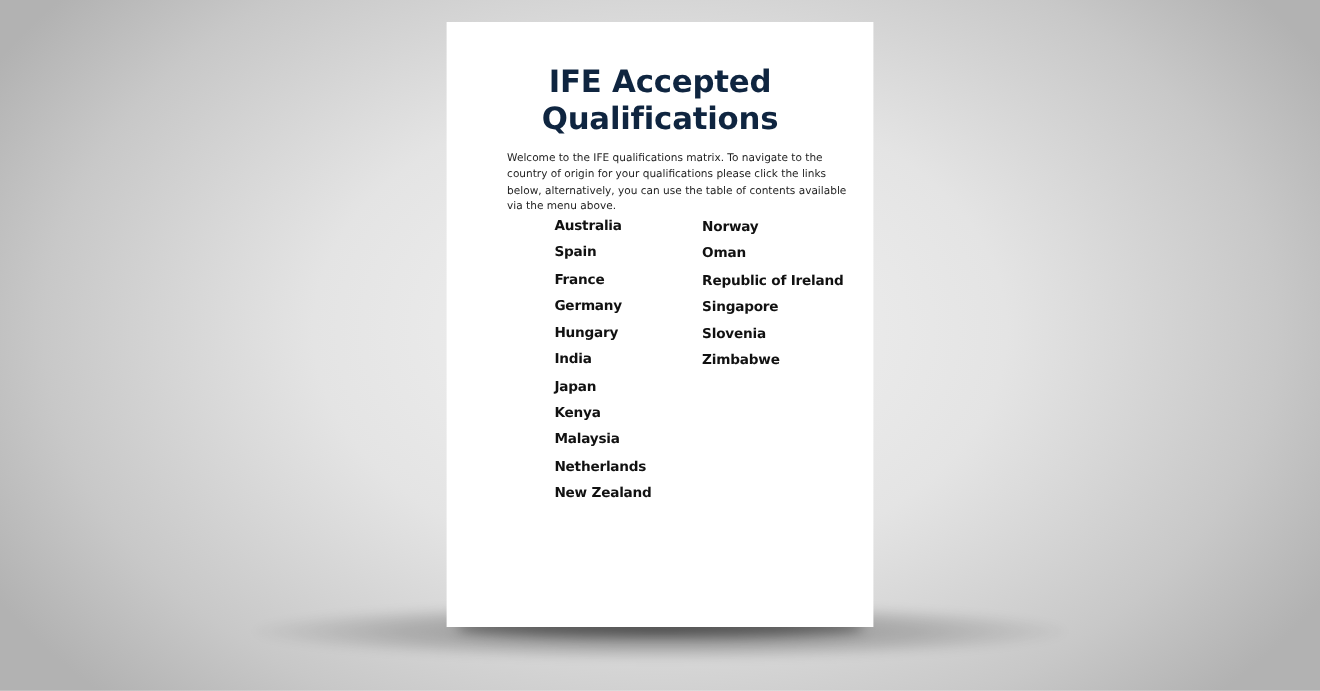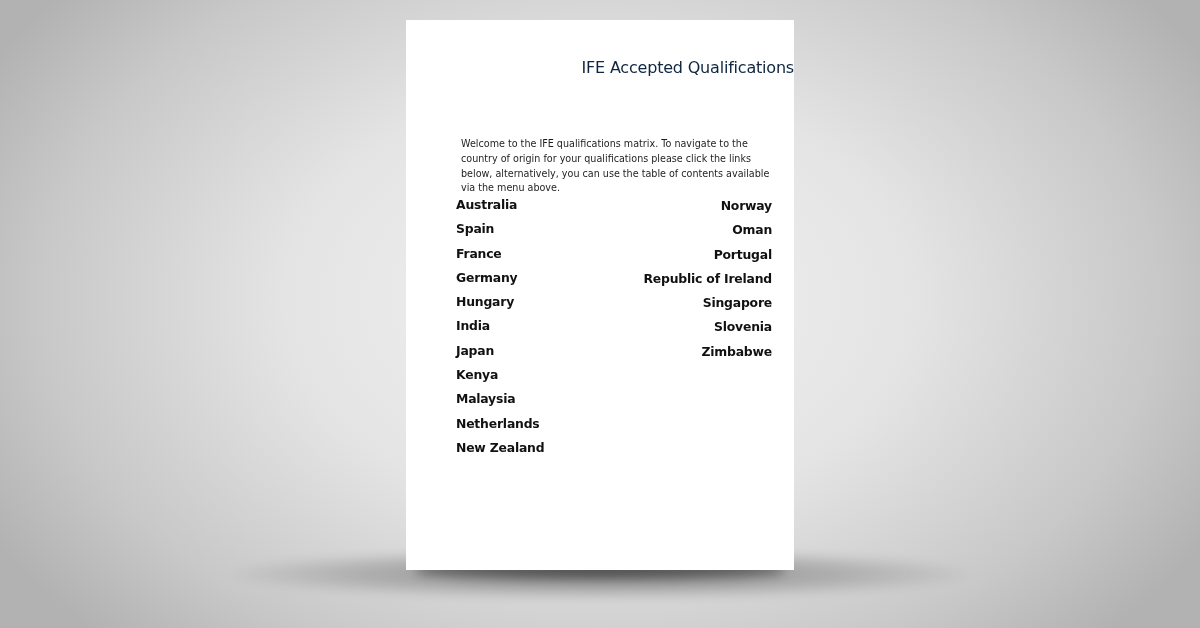--- a/index.html
+++ b/index.html
@@ -41,24 +41,24 @@
       width: 388px;
       height: 550px;
       background: #ffffff;
       box-sizing: border-box;
     }
     .title {
       position: absolute;
       left: 0;
       top: 38px;
       width: 100%;
-      text-align: right;
+      text-align: center;
       font-family: "DejaVu Sans", sans-serif;
-      font-weight: normal;
-      font-size: 16px;
+      font-weight: bold;
+      font-size: 28px;
       letter-spacing: -0.2px;
       color: #0f2540;
       margin: 0;
     }
     .intro {
       position: absolute;
       left: 43px;
       top: 105px;
       width: 312px;
       font-family: "DejaVu Sans", sans-serif;
@@ -72,34 +72,34 @@
       left: 50px;
       top: 175px;
       width: 320px;
       display: flex;
     }
     .col {
       list-style: none;
       margin: 0;
       padding: 0;
     }
-    .col.left { width: 156px; }
+    .col.left { width: 156px; margin-left: 48px; }
     .col.right { width: 160px; }
     .col li {
       height: 24.3px;
       line-height: 20px;
       font-family: "DejaVu Sans", sans-serif;
       font-weight: bold;
       font-size: 12.4px;
       letter-spacing: -0.2px;
       color: #111111;
       cursor: pointer;
       white-space: nowrap;
     }
-    .col.right li { padding-top: 1px; box-sizing: border-box; text-align: right; }
+    .col.right li { padding-top: 1px; box-sizing: border-box; }
   </style>
 </head>
 <body>
 
 <div class="floor-shadow"></div>
 <div class="page-shadow"></div>
 
 <div class="page">
   <h1 class="title">IFE Accepted Qualifications</h1>
   <p class="intro">Welcome to the IFE qualifications matrix. To navigate to the country of origin for your qualifications please click the links below, alternatively, you can use the table of contents available via the menu above.</p>
@@ -114,20 +114,19 @@
       <li>India</li>
       <li>Japan</li>
       <li>Kenya</li>
       <li>Malaysia</li>
       <li>Netherlands</li>
       <li>New Zealand</li>
     </ul>
     <ul class="col right">
       <li>Norway</li>
       <li>Oman</li>
-      <li>Portugal</li>
       <li>Republic of Ireland</li>
       <li>Singapore</li>
       <li>Slovenia</li>
       <li>Zimbabwe</li>
     </ul>
   </div>
 </div>
 
 </body></html>

